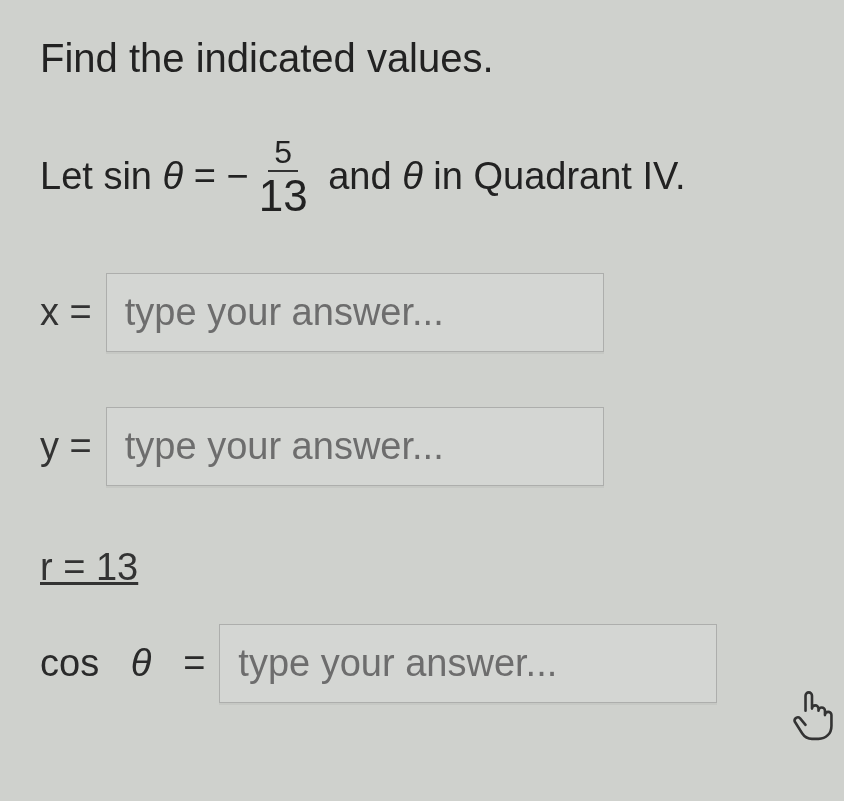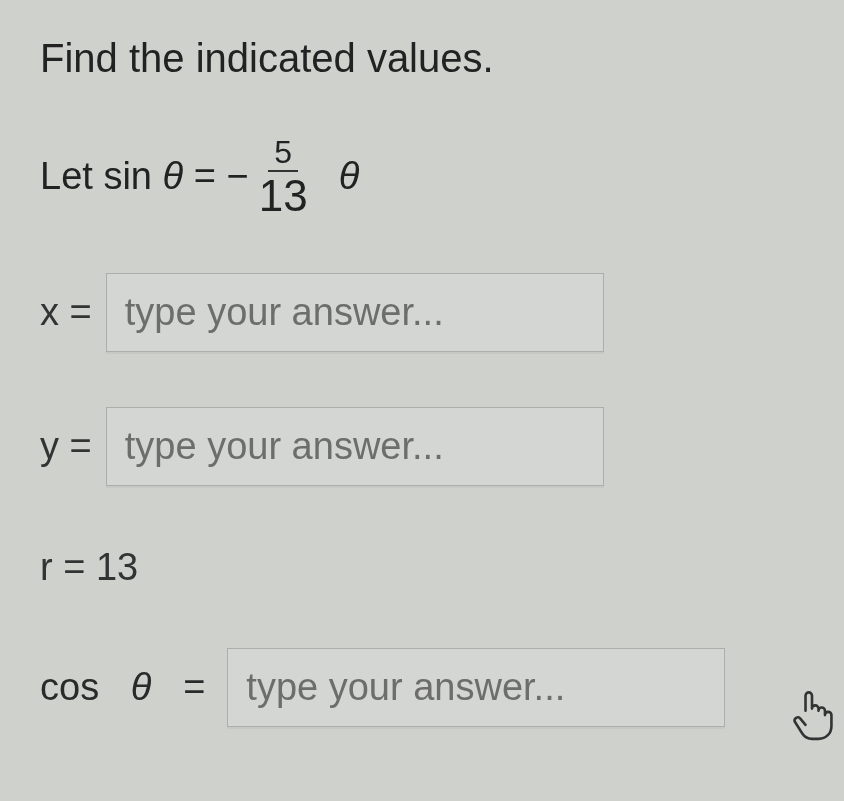--- a/index.html
+++ b/index.html
@@ -71,31 +71,32 @@
     border: 1px solid rgba(100,100,100,0.35);
     background: rgba(255,255,255,0.12);
     padding: 12px 18px;
     font-size: 38px;
     color: #6d6d6d;
     outline: none;
     box-shadow: 0 2px 0 rgba(0,0,0,0.04);
   }
   .static-row {
     font-size: 38px;
-    margin-bottom: 53px;
+    margin-bottom: 29px;
     color: #333;
+    text-decoration: underline;
   }
   .last-row {
     display: flex;
     align-items: center;
     font-size: 38px;
     position: relative;
   }
   .last-row .label {
-    margin-right: 22px;
+    margin-right: 14px;
   }
   .hand-cursor {
     position: absolute;
     right: 10px;
     bottom: 60px;
     width: 44px;
     height: 54px;
   }
 </style>
 </head>
@@ -111,23 +112,25 @@
     <span class="theta">θ</span>
     <span>&nbsp;</span>
     <span>=</span>
     <span>&nbsp;</span>
     <span>−</span>
     <span class="frac">
       <span class="num">5</span>
       <span class="den">13</span>
     </span>
     <span>&nbsp;</span>
+    <span>and</span>
     <span>&nbsp;</span>
     <span class="theta">θ</span>
     <span>&nbsp;</span>
+    <span>in Quadrant IV.</span>
   </div>
 
   <div class="answer-row">
     <span class="label">x =</span>
     <div class="answer-box" contenteditable="true" style="">type your answer...</div>
   </div>
 
   <div class="answer-row">
     <span class="label">y =</span>
     <div class="answer-box" contenteditable="true" style="">type your answer...</div>

